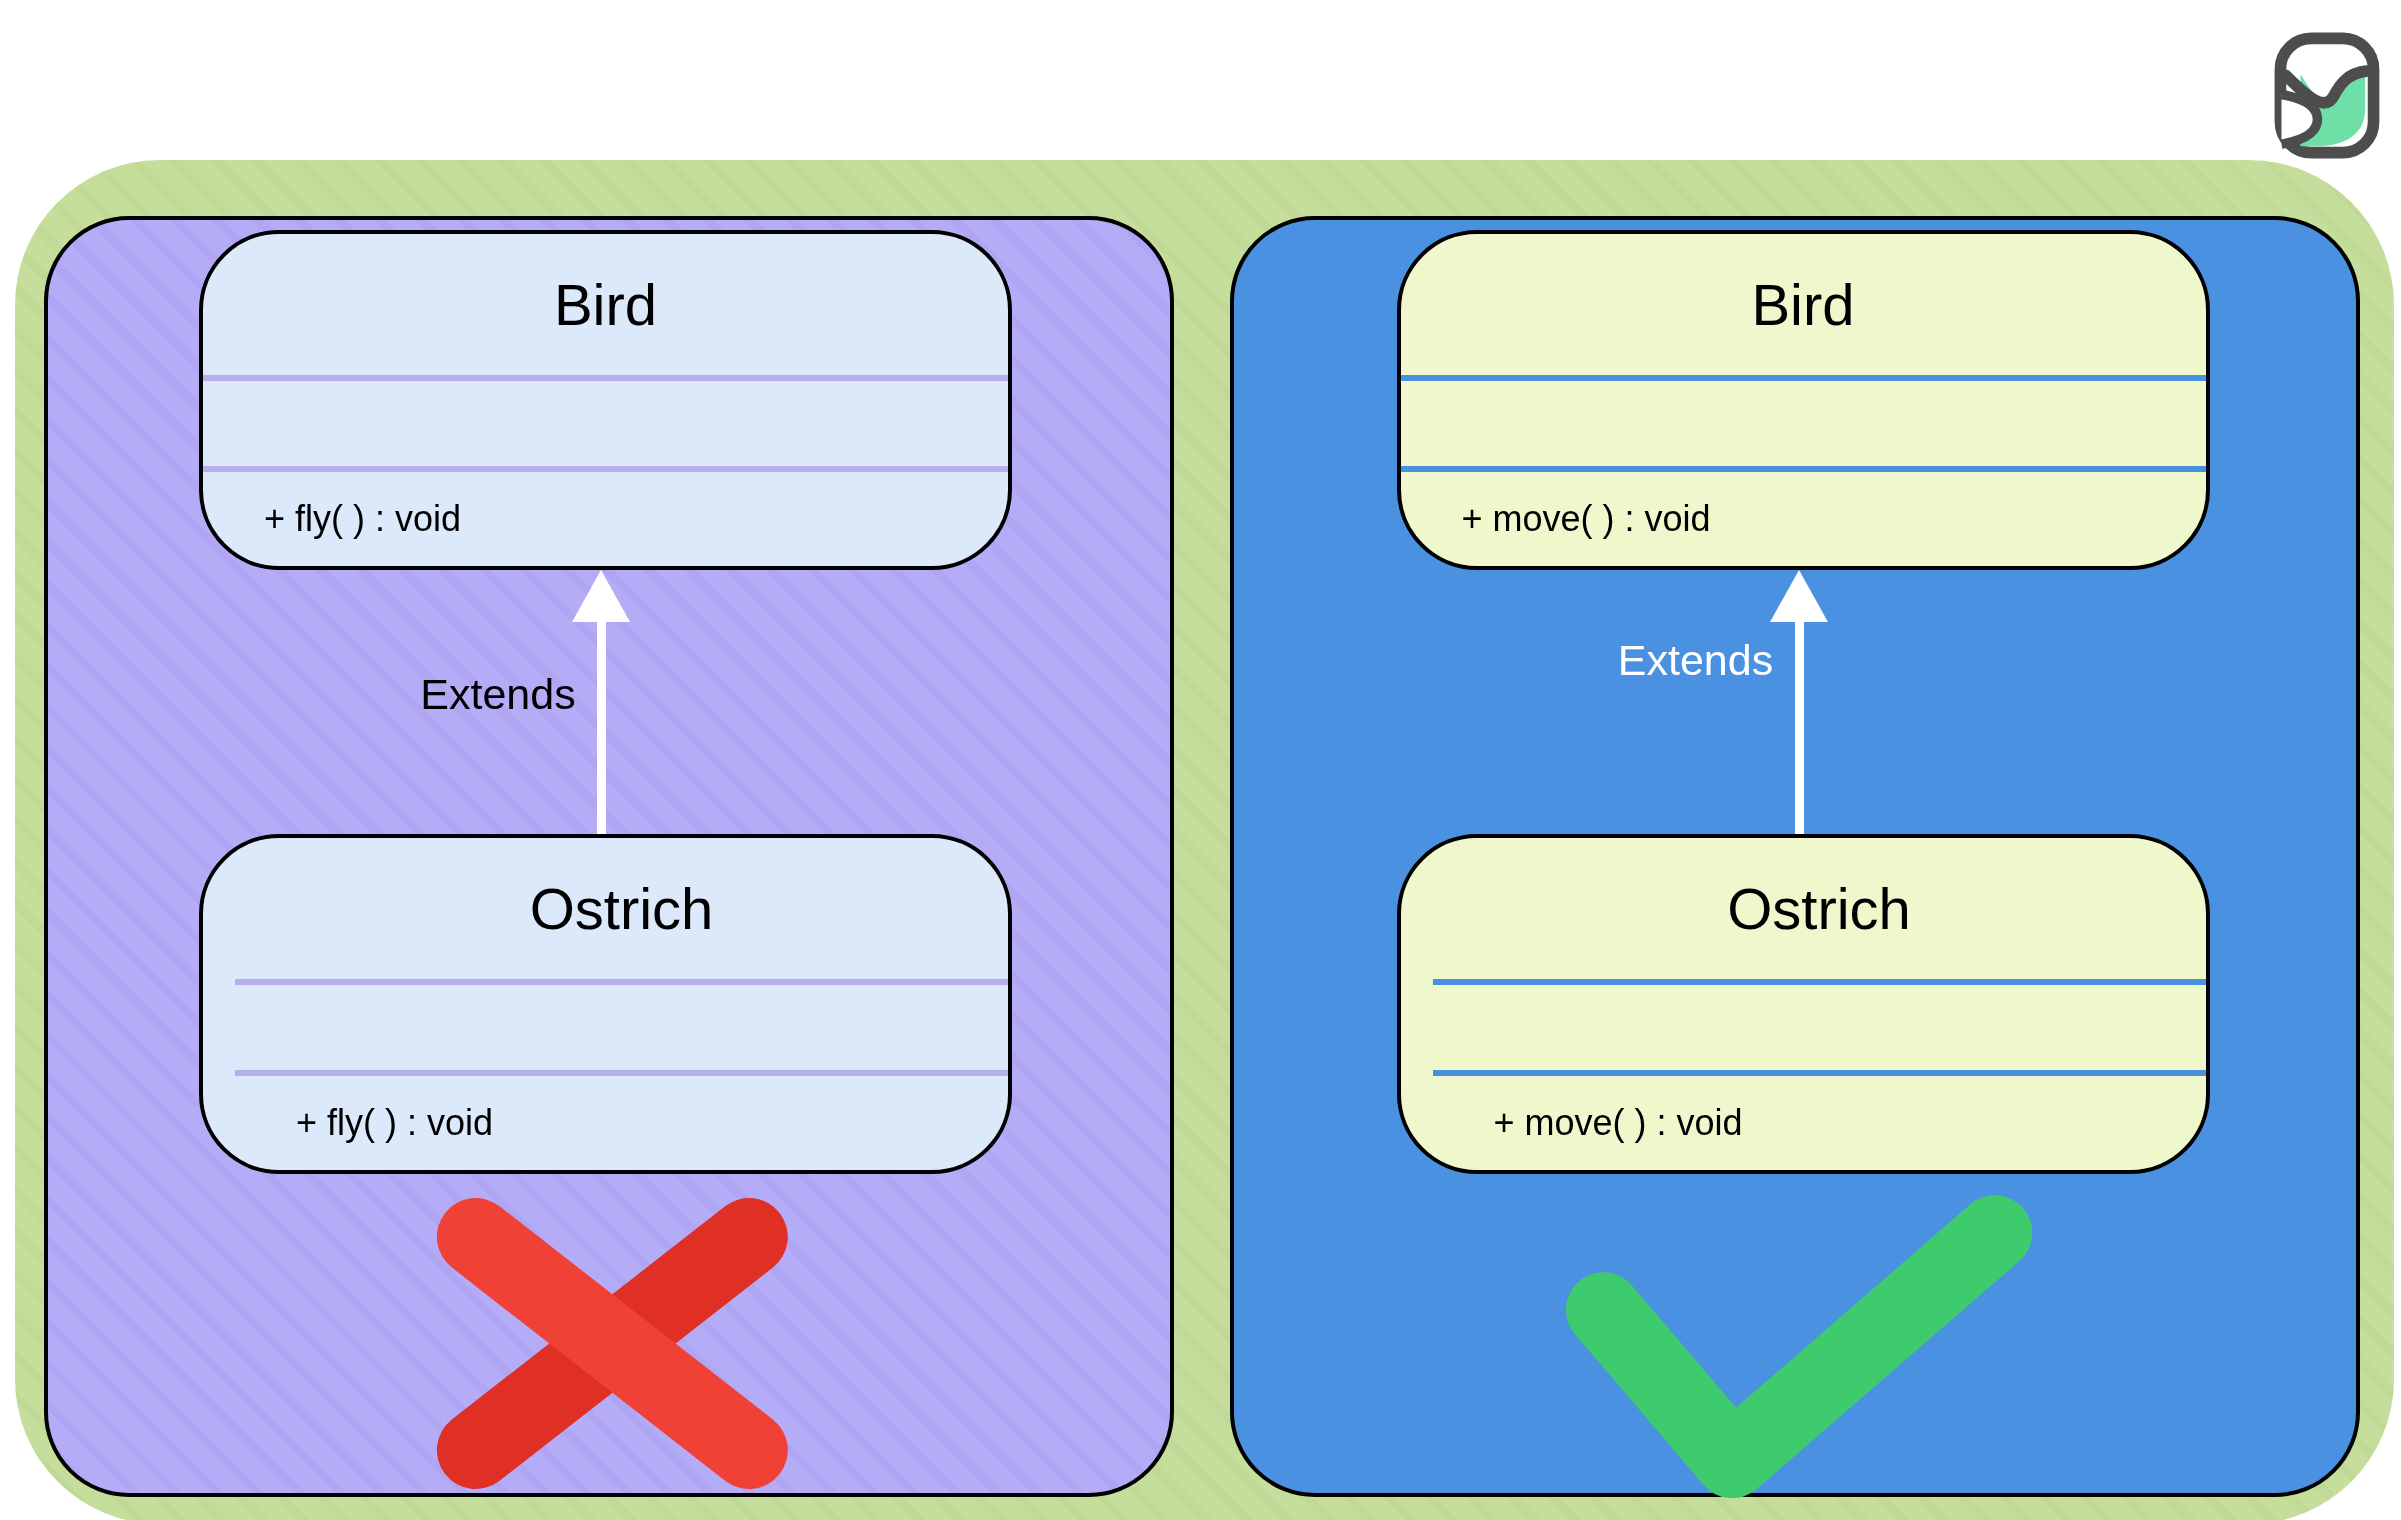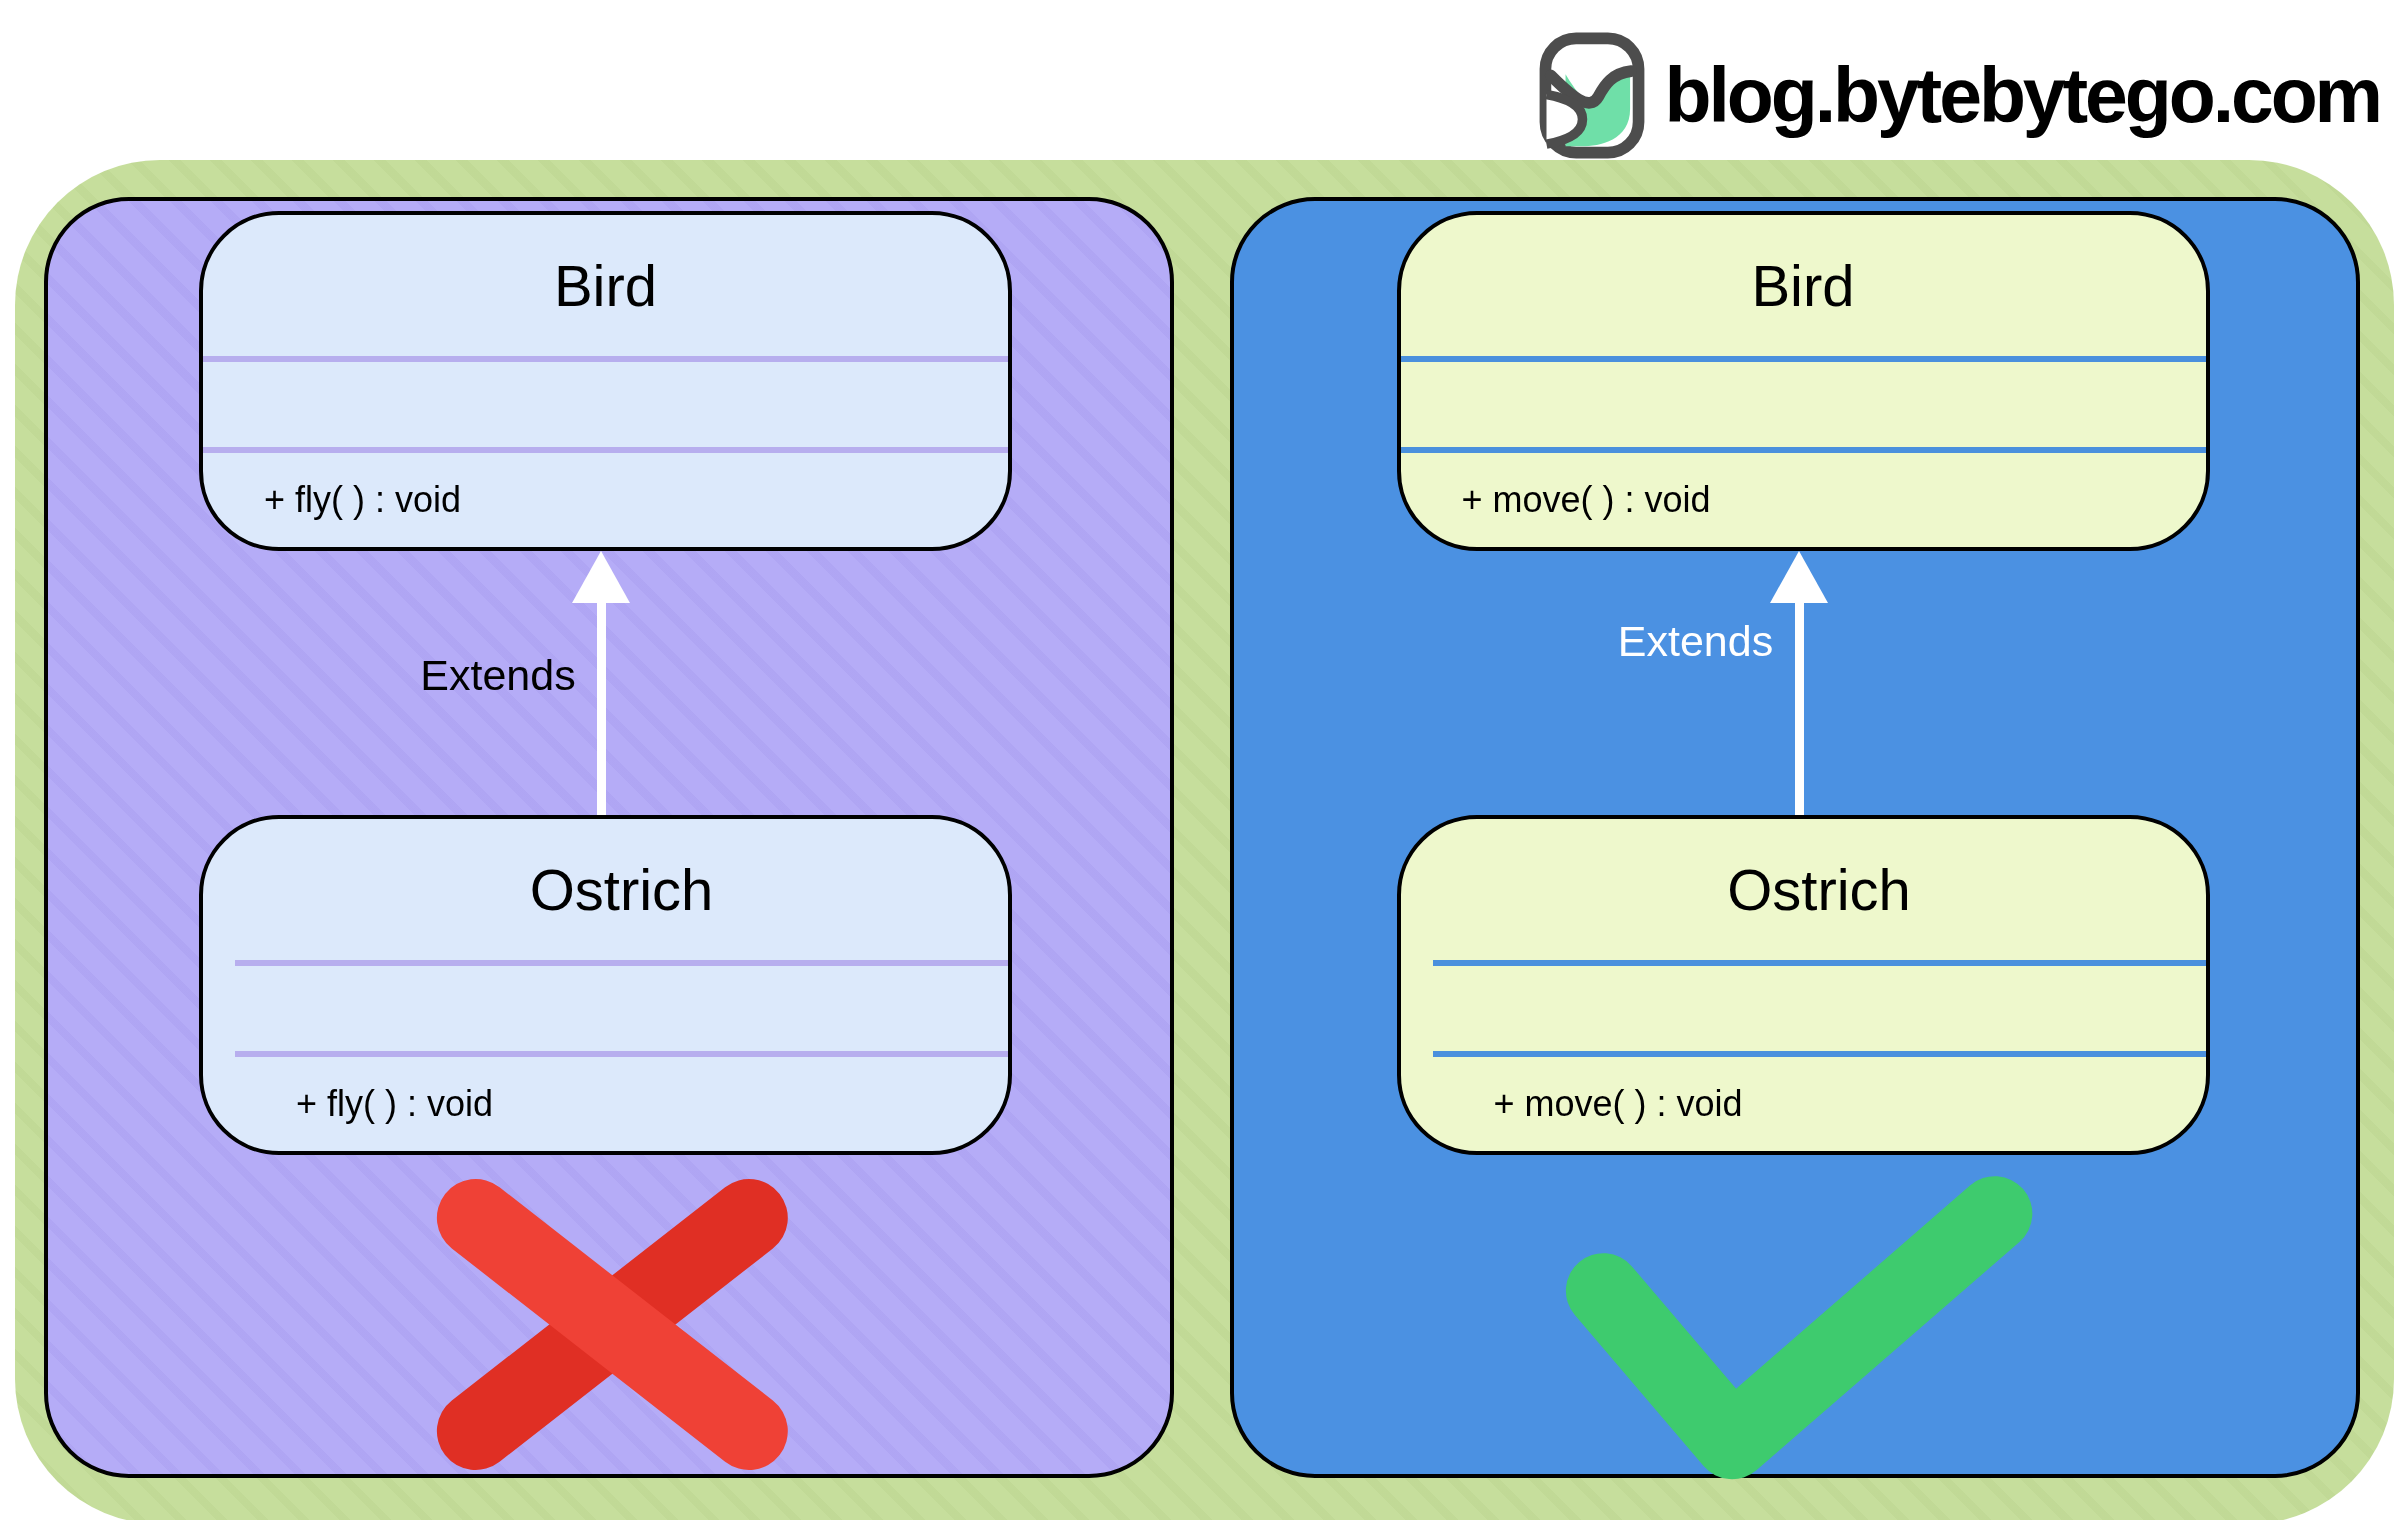--- a/index.html
+++ b/index.html
@@ -11,21 +11,21 @@
   .brand{position:absolute;top:32px;right:21px;display:flex;align-items:center;gap:19.7px;}
   .brand svg{width:106px;height:127px;display:block;}
   .brand-text{font-size:77px;font-weight:700;letter-spacing:-3.1px;white-space:nowrap;}
   
   .frame{
     position:absolute;left:14.5px;top:160px;width:2379px;height:1364px;
     border-radius:145px;
     background:repeating-linear-gradient(45deg,rgba(100,130,40,.05) 0 8.3px,transparent 8.3px 29px),#c6de9c;
   }
   
-  .panel{position:absolute;top:37px;width:1130px;height:1281px;
+  .panel{position:absolute;top:56px;width:1130px;height:1281px;
     border:4.7px solid #000;border-radius:85px;box-sizing:border-box;}
   .panel-bad{left:29.5px;
     background:repeating-linear-gradient(45deg,rgba(88,64,190,.06) 0 8.3px,transparent 8.3px 29px),#b5acf7;}
   .panel-good{left:1215px;background:#4b91e2;}
   
   .class-box{position:absolute;width:813px;height:340px;border:4.7px solid #000;
     border-radius:80px;box-sizing:border-box;display:flex;flex-direction:column;overflow:hidden;}
   .panel-bad .class-box{background:#dce9fb;}
   .panel-good .class-box{background:#eef8cc;}
   .box-parent{top:9.8px;}
@@ -62,21 +62,20 @@
 
   <div class="brand">
     <span>
       <svg viewBox="0 0 200 240" aria-hidden="true">
         <rect x="12" y="12" width="176" height="216" rx="58" fill="#ffffff" stroke="#4d4d4d" stroke-width="22"></rect>
         <path d="M 50 80 C 80 130 105 152 115 120 C 125 92 145 80 172 78 L 172 145 C 172 205 115 216 80 216 L 50 216 Z" fill="#6fdfa8"></path>
         <path d="M 22 82 C 60 120 95 152 112 122 C 124 100 138 78 174 74" fill="none" stroke="#4d4d4d" stroke-width="22" stroke-linecap="round"></path>
         <path d="M 14 118 Q 82 130 82 165 Q 82 200 14 212" fill="#ffffff" stroke="#4d4d4d" stroke-width="18"></path>
       </svg>
     </span>
-    <span class="brand-text">blog.bytebytego.com</span>
   </div>
 
   <div class="frame">
 
     <div class="panel panel-bad">
 
       <div class="class-box box-parent">
         <div class="sec-title">Bird</div>
         <div class="sec-attrs"></div>
         <div class="sec-method">+ fly( ) : void</div>

